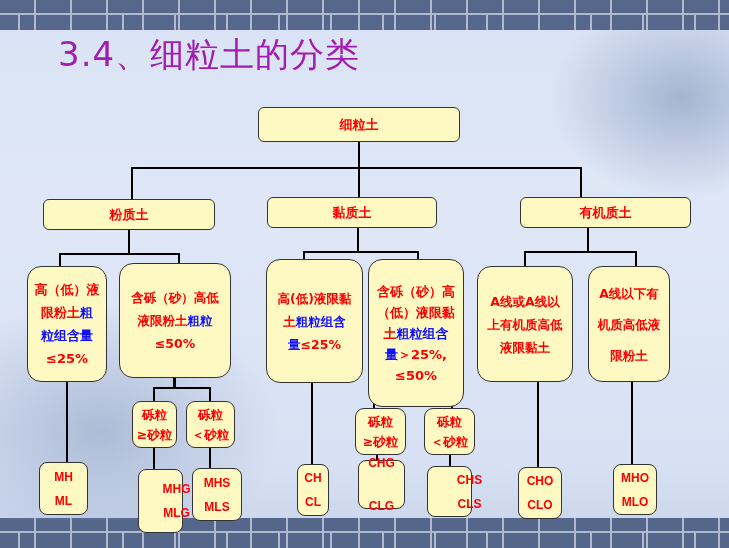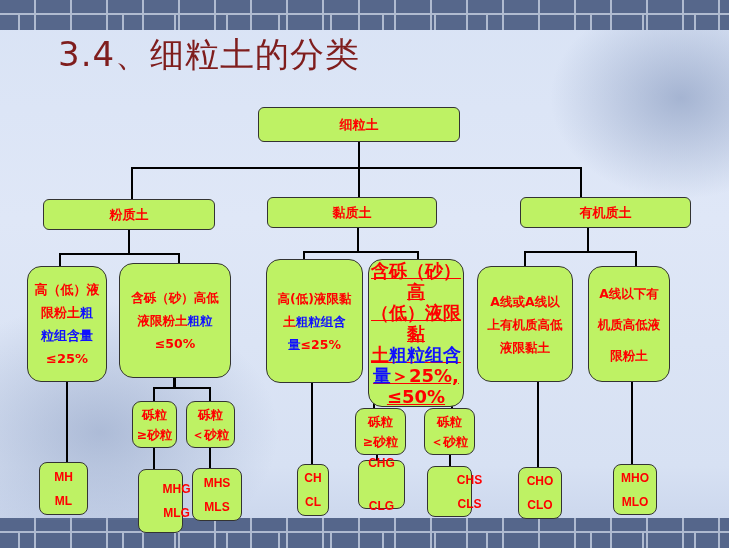--- a/index.html
+++ b/index.html
@@ -25,25 +25,25 @@
   .deco-right {
     position: absolute; right: -40px; top: 30px; width: 220px; height: 170px;
     background: radial-gradient(ellipse at 60% 40%, rgba(120,140,180,0.55), rgba(160,175,210,0.0) 70%);
   }
   .deco-left {
     position: absolute; left: -20px; top: 300px; width: 300px; height: 220px;
     background: radial-gradient(ellipse at 40% 60%, rgba(120,140,180,0.45), rgba(160,175,210,0.0) 70%);
   }
   .title {
     position: absolute; left: 58px; top: 32px;
-    font-size: 34px; color: #7f1d1d; letter-spacing: 1px;
+    font-size: 34px; color: #a21caf; letter-spacing: 1px;
     font-family: "DejaVu Sans", sans-serif;
   }
   .box {
-    position: absolute; background: #bef264;
+    position: absolute; background: #fef9c3;
     border: 1.5px solid #333; box-sizing: border-box;
     display: flex; flex-direction: column; align-items: center; justify-content: center;
     text-align: center; font-weight: bold; color: #ff0000;
     font-size: 13px; line-height: 23px;
   }
   .r-sm { border-radius: 6px; }
   .r-lg { border-radius: 14px; }
   .blue { color: #1010ff; }
   .red { color: #ff0000; }
   .line { position: absolute; background: #000; }
@@ -126,21 +126,21 @@
 <div class="box r-lg" style="left:119px;top:263px;width:112px;height:115px;font-size:12.5px;">
   <div><span>含砾（砂）高低</span></div>
   <div><span class="red">液限粉土</span><span class="blue">粗粒</span></div>
   <div><span>≤50%</span></div>
 </div>
 <div class="box r-lg" style="left:266px;top:259px;width:97px;height:124px;font-size:12.5px;">
   <div><span>高(低)液限黏</span></div>
   <div><span class="red">土</span><span class="blue">粗粒组含</span></div>
   <div><span class="blue">量</span><span class="red">≤25%</span></div>
 </div>
-<div class="box r-lg" style="left:368px;top:259px;width:96px;height:148px;font-size:18px;line-height:21px;text-decoration:underline;">
+<div class="box r-lg" style="left:368px;top:259px;width:96px;height:148px;font-size:13px;line-height:21px;">
   <div><span>含砾（砂）高</span></div>
   <div><span>（低）液限黏</span></div>
   <div><span class="red">土</span><span class="blue">粗粒组含</span></div>
   <div><span class="blue">量</span><span class="red">＞25%,</span></div>
   <div><span>≤50%</span></div>
 </div>
 <div class="box r-lg" style="left:477px;top:266px;width:96px;height:116px;font-size:12.5px;">
   <div>A线或A线以</div>
   <div>上有机质高低</div>
   <div>液限黏土</div>

